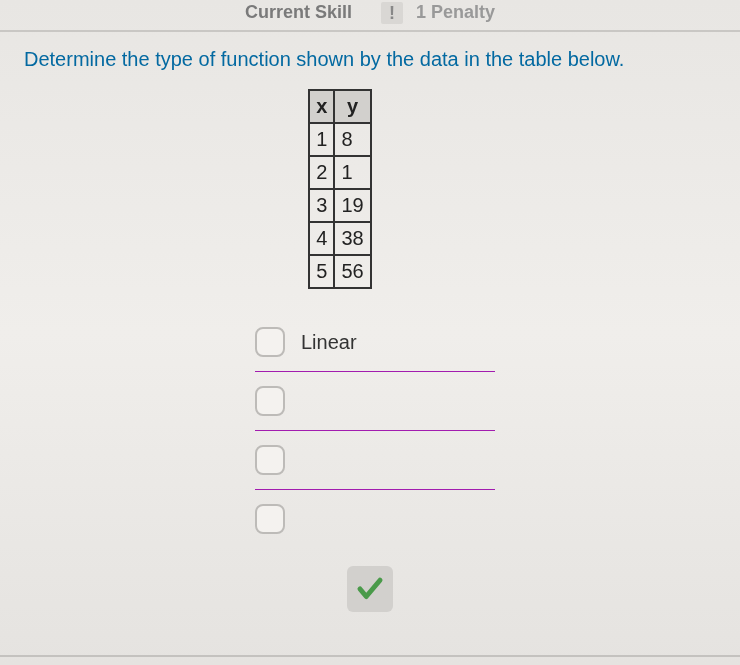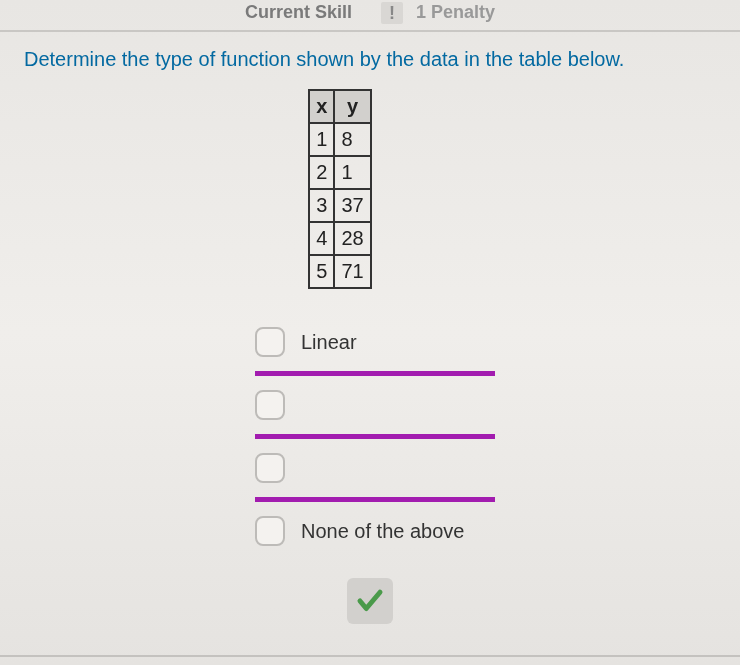--- a/index.html
+++ b/index.html
@@ -77,21 +77,21 @@
     }
     .options {
       width: 250px;
       margin: 24px auto 0 auto;
       padding-left: 10px;
     }
     .option-row {
       display: flex;
       align-items: center;
       padding: 14px 0;
-      border-bottom: 5px solid #a21caf;
+      border-bottom: 1px solid #a21caf;
       cursor: pointer;
     }
     .option-row:last-child {
       border-bottom: none;
     }
     .checkbox {
       width: 30px;
       height: 30px;
       border: 2px solid #bdbbb8;
       border-radius: 8px;
@@ -153,48 +153,47 @@
     <tr>
       <td>1</td>
       <td>8</td>
     </tr>
     <tr>
       <td>2</td>
       <td>1</td>
     </tr>
     <tr>
       <td>3</td>
-      <td>37</td>
+      <td>19</td>
     </tr>
     <tr>
       <td>4</td>
-      <td>28</td>
+      <td>38</td>
     </tr>
     <tr>
       <td>5</td>
-      <td>71</td>
+      <td>56</td>
     </tr>
   </tbody>
     </table>
 </div>
 
 <div class="options">
   <div class="option-row">
     <div class="checkbox"></div>
     <span class="option-label">Linear</span>
   </div>
   <div class="option-row">
     <div class="checkbox"></div>
   </div>
   <div class="option-row">
     <div class="checkbox"></div>
   </div>
   <div class="option-row">
     <div class="checkbox"></div>
-    <span class="option-label">None of the above</span>
   </div>
 </div>
 
 <div class="submit-wrap">
   <button class="submit-btn">
     <svg viewBox="0 0 24 24">
       <path d="M4 12 L9 18 L20 5" stroke="#4a9a4a" stroke-width="4" fill="none" stroke-linecap="round" stroke-linejoin="round"></path>
     </svg>
   </button>
 </div>

